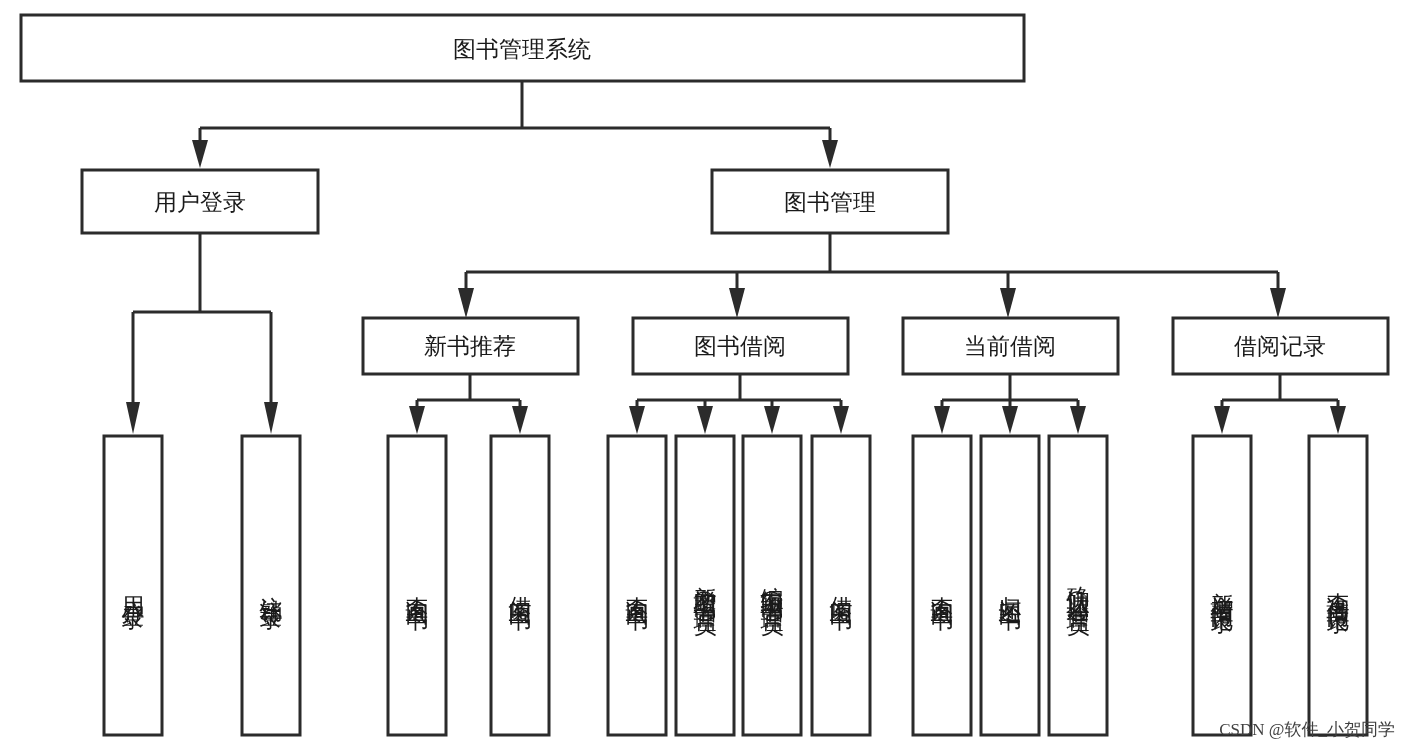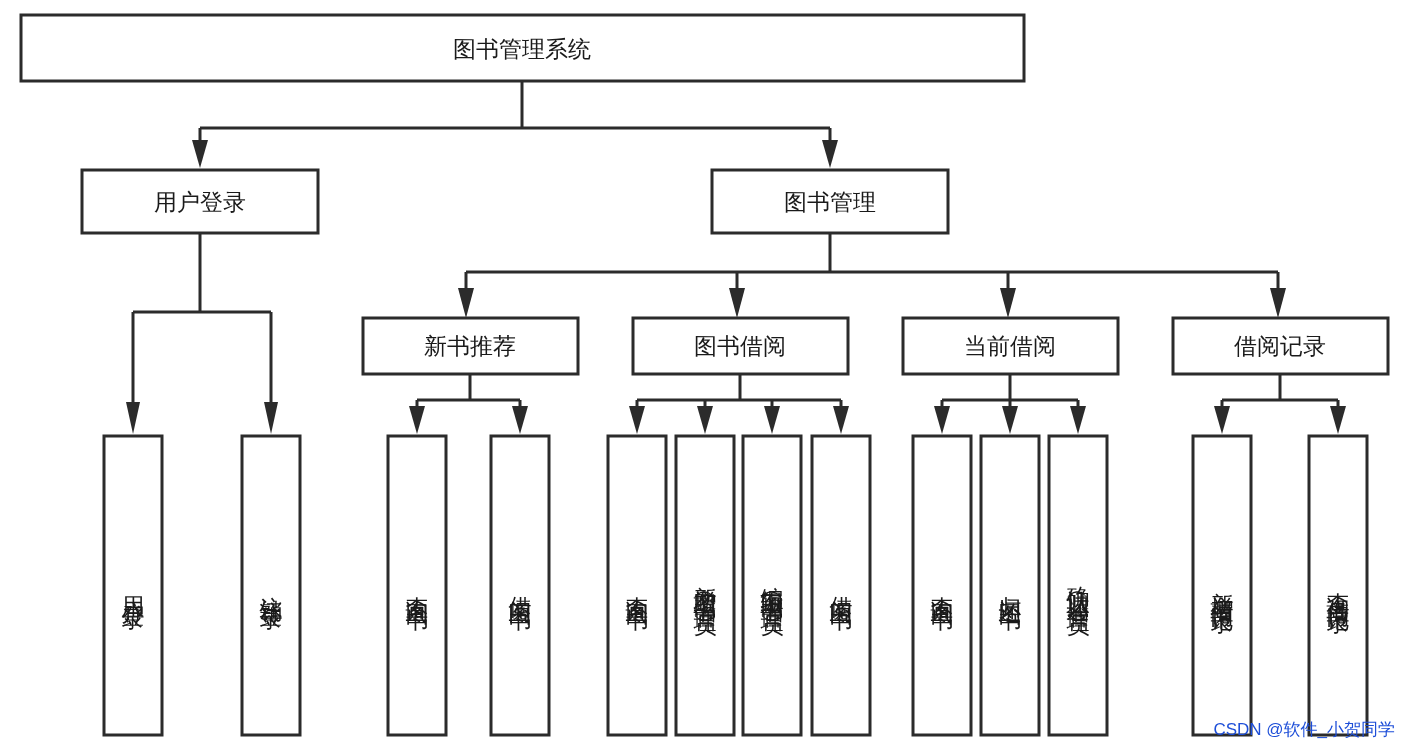--- a/index.html
+++ b/index.html
@@ -56,23 +56,23 @@
     align-items: center;
     justify-content: center;
     text-align: center;
     white-space: nowrap;
     pointer-events: none;
   }
   .watermark {
     position: absolute;
     right: 10px;
     bottom: 6px;
-    font-family: Liberation Sans, sans-serif;
+    font-family: Liberation Serif, serif;
     font-size: 17px;
-    color: #1d4ed8;
+    color: #404040;
     white-space: nowrap;
   }
 </style>
 </head>
 <body>
 
 <svg id="diagram" viewBox="0 0 1405 747">
 
   <g>
 

